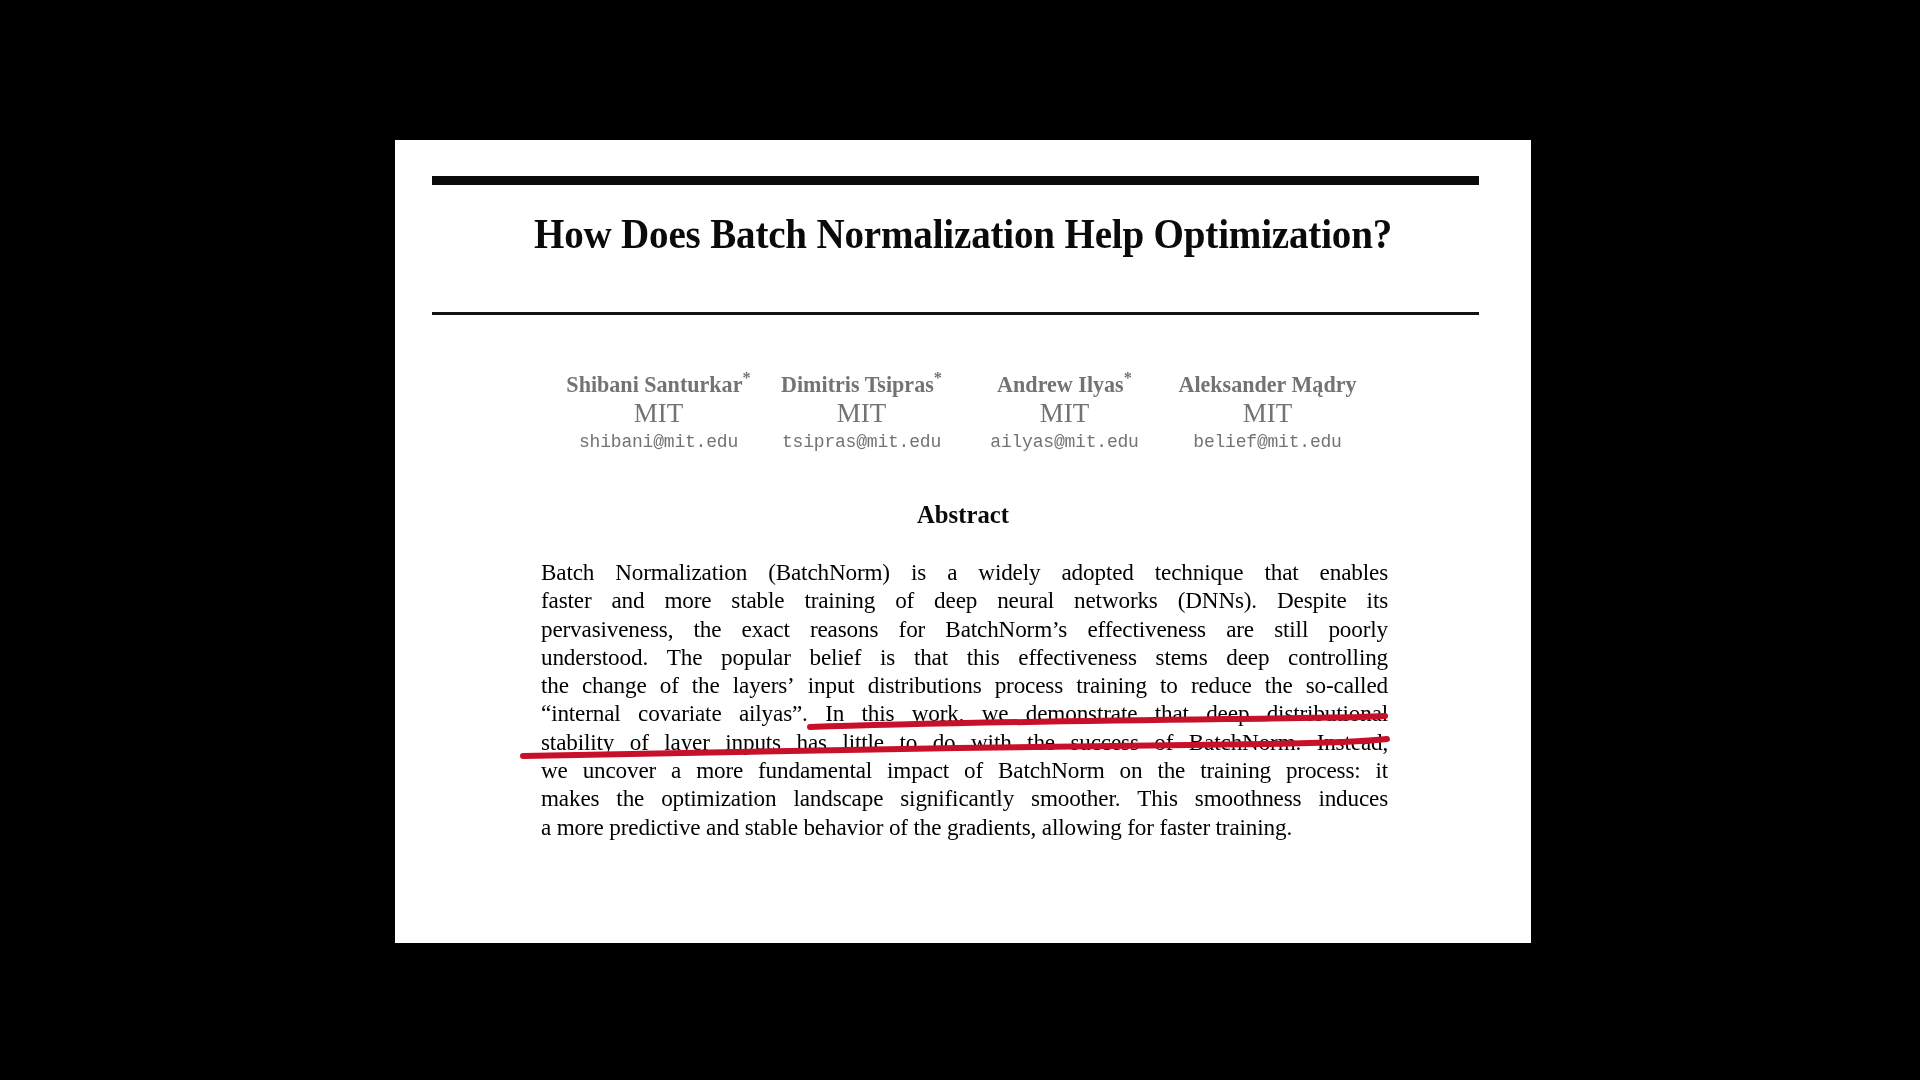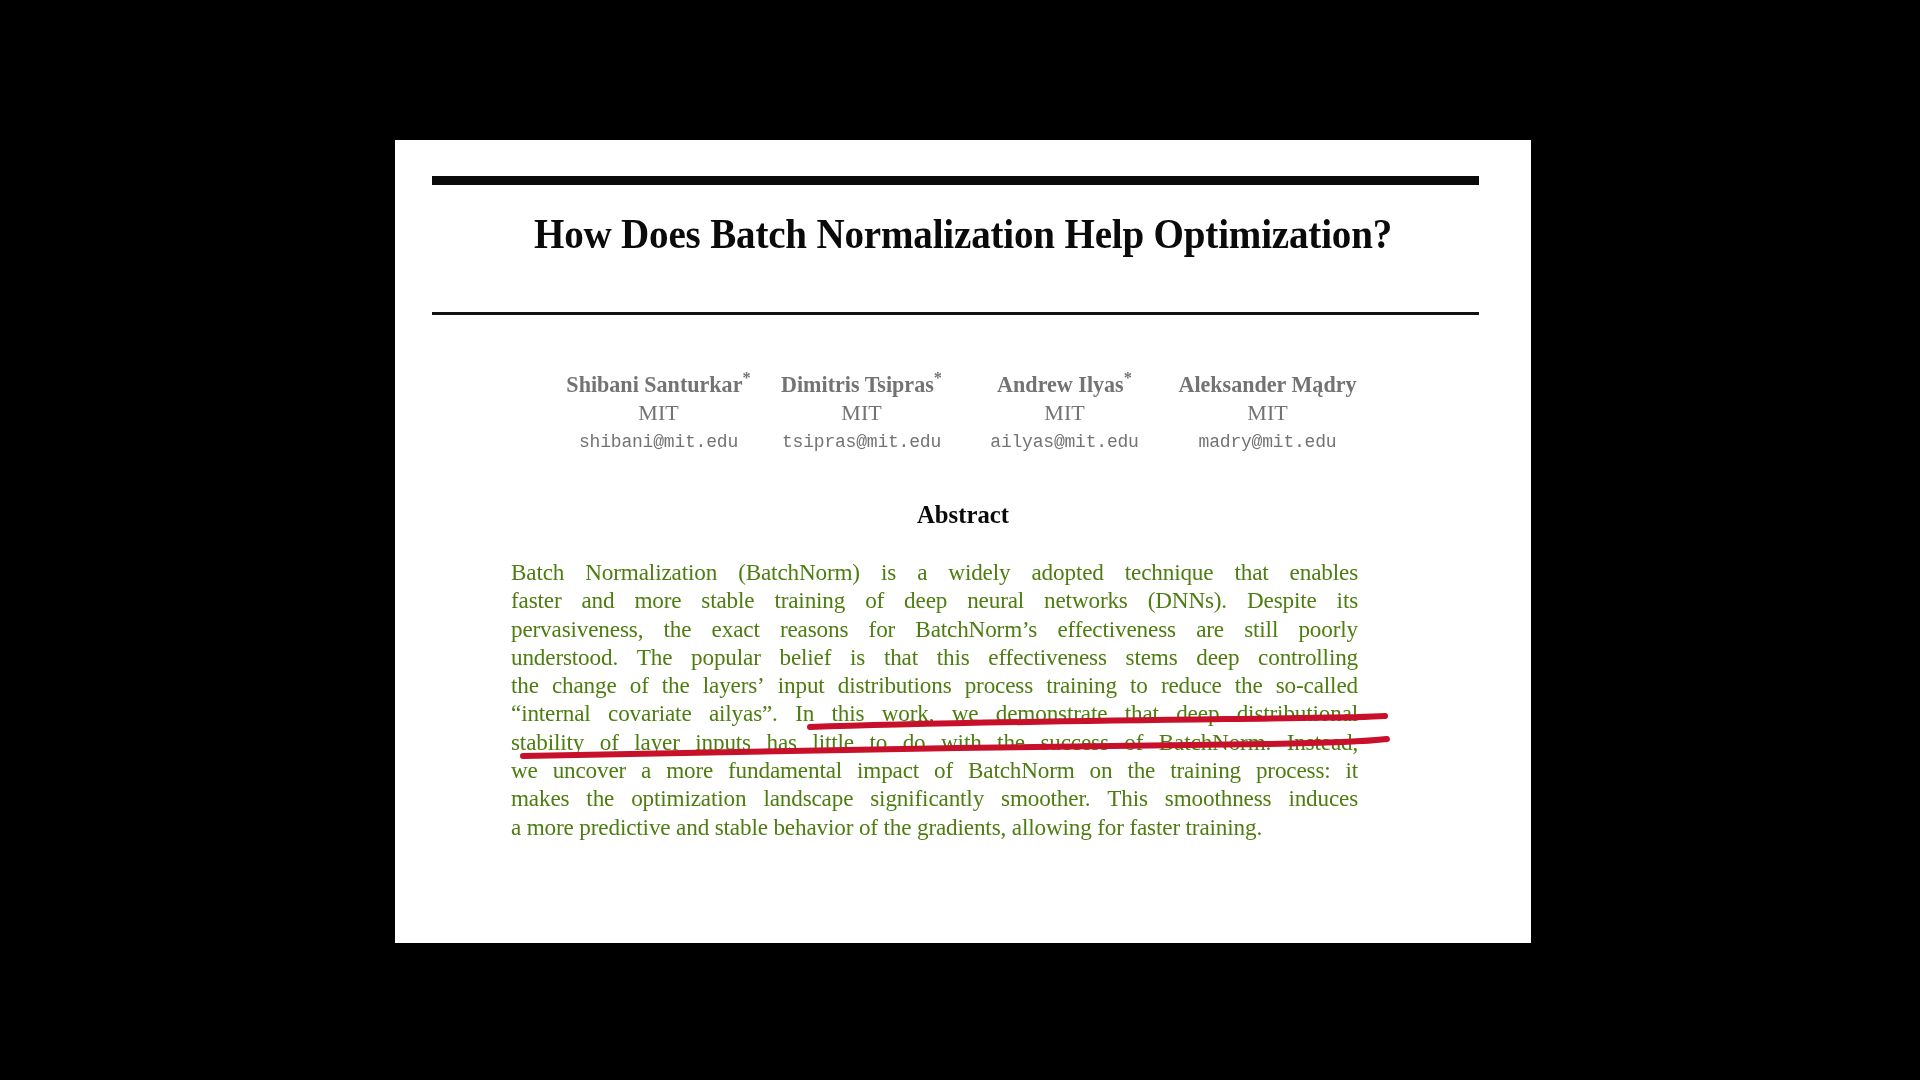--- a/index.html
+++ b/index.html
@@ -93,21 +93,21 @@
     transform: scaleX(0.96);
   }
   .author-name .star {
     font-size: 17px;
     vertical-align: super;
     line-height: 0;
   }
   .author-affil {
     font-family: "Liberation Serif", "DejaVu Serif", serif;
     font-weight: 400;
-    font-size: 22px;
+    font-size: 27px;
     line-height: 28px;
     margin-top: 1px;
   }
   .author-email {
     font-family: "Liberation Mono", "DejaVu Sans Mono", monospace;
     font-weight: 400;
     font-size: 18px;
     line-height: 26px;
     letter-spacing: -0.2px;
     margin-top: 2px;
@@ -123,24 +123,24 @@
     text-align: center;
     font-family: "Liberation Serif", "DejaVu Serif", serif;
     font-weight: 700;
     font-size: 26px;
     color: #0a0a0a;
     transform: scaleX(0.95);
   }
 
   #abstract-body {
     position: absolute;
-    left: 116px;
+    left: 146px;
     top: 418px;
     width: 860px;
-    color: #4d7c0f;
+    color: #000000;
   }
   .abs-line {
     position: relative;
     font-family: "Liberation Serif", "DejaVu Serif", serif;
     font-weight: 400;
     font-size: 23.5px;
     line-height: 28.3px;
     height: 28.3px;
     white-space: nowrap;
     letter-spacing: -0.15px;
@@ -195,21 +195,21 @@
 
       <div class="author">
         <div class="author-name"><span>Andrew Ilyas</span><span class="star">*</span></div>
         <div class="author-affil">MIT</div>
         <div class="author-email">ailyas@mit.edu</div>
       </div>
 
       <div class="author">
         <div class="author-name"><span>Aleksander Mądry</span><span class="star"></span></div>
         <div class="author-affil">MIT</div>
-        <div class="author-email">madry@mit.edu</div>
+        <div class="author-email">belief@mit.edu</div>
       </div>
 
     </div>
 
     <div id="abstract-heading">Abstract</div>
 
     <div id="abstract-body">
       <div class="abs-line justify">
           <span>Batch</span>
           <span>Normalization</span>

